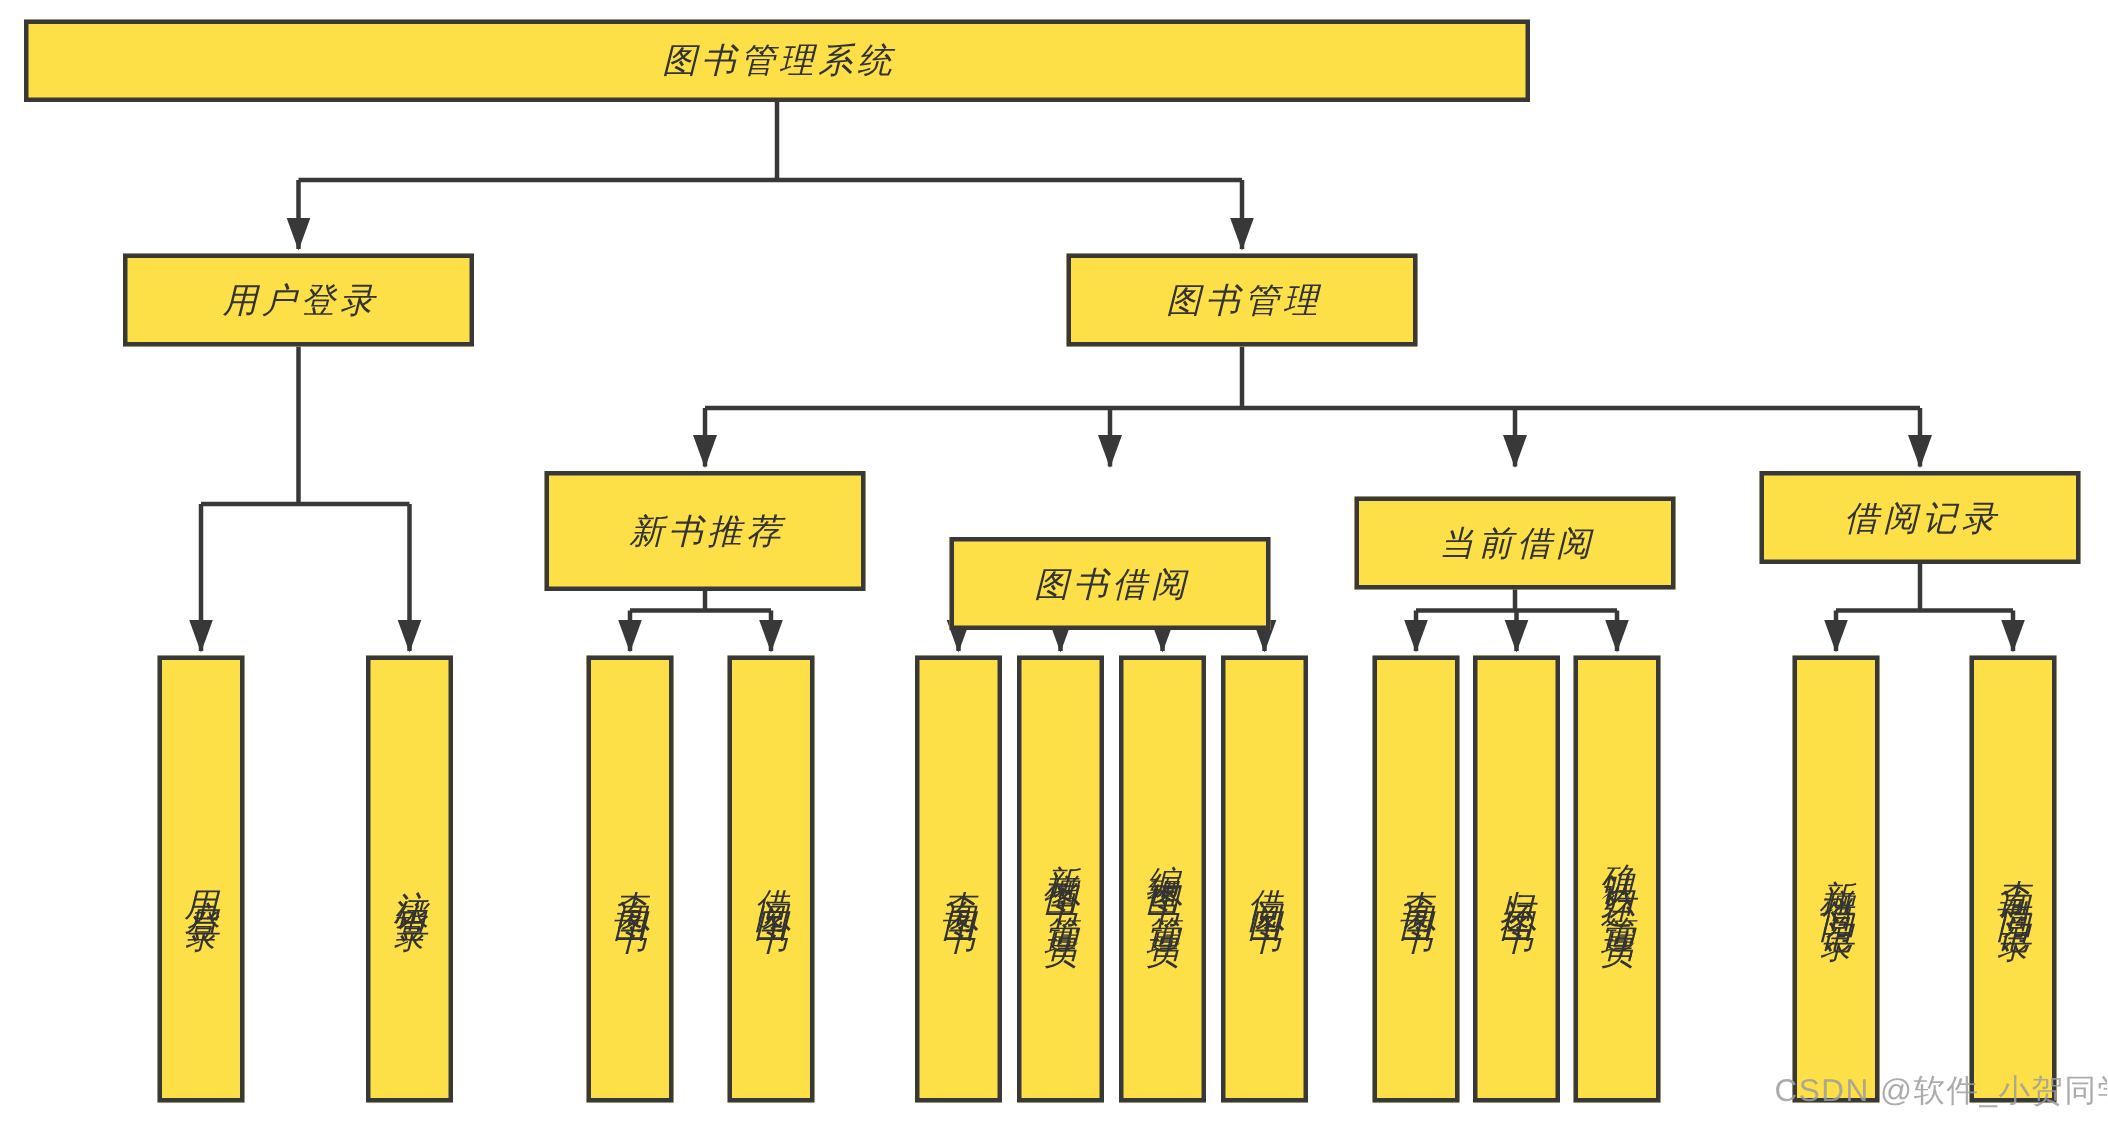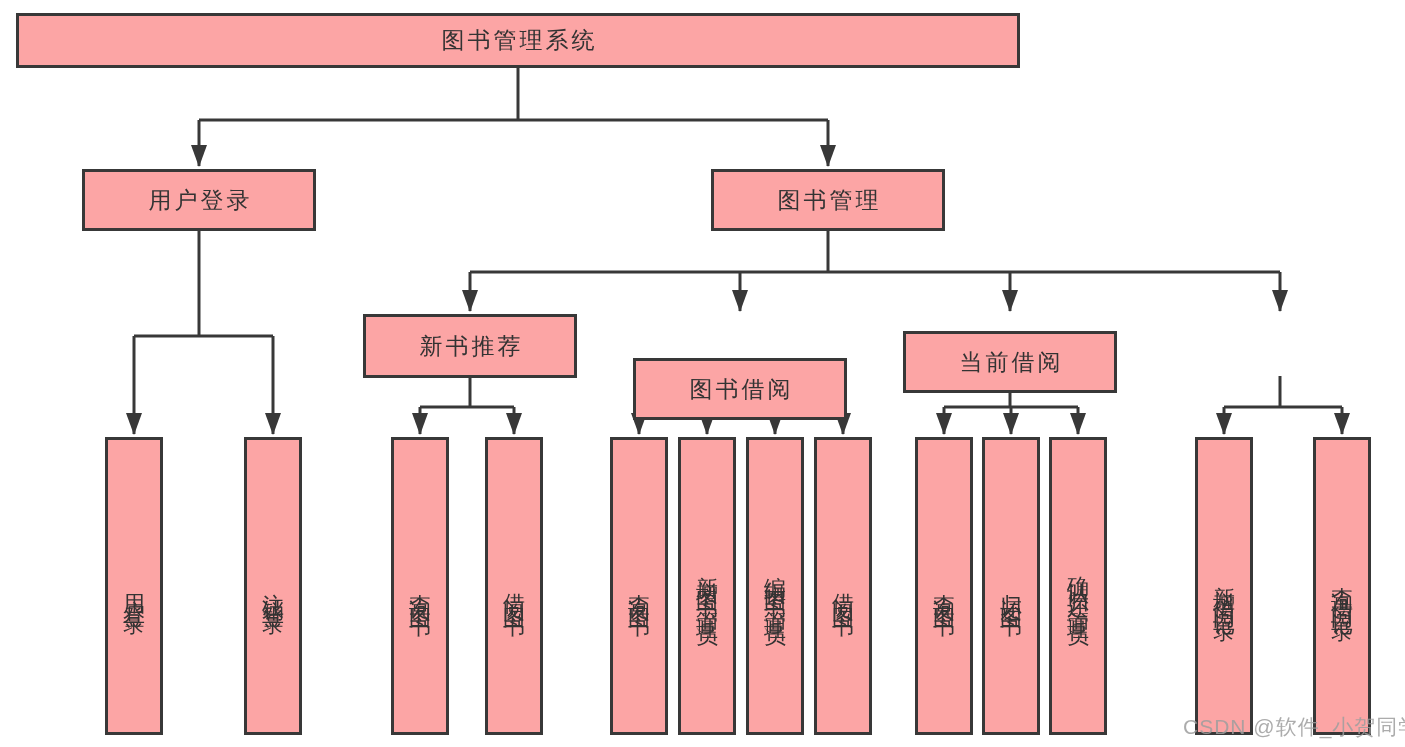--- a/index.html
+++ b/index.html
@@ -18,28 +18,29 @@
   svg.connectors {
     position: absolute;
     left: 0;
     top: 0;
     width: 1405px;
     height: 747px;
     z-index: 1;
   }
   .node {
     position: absolute;
-    background: #fca5a5;
+    background: #fde047;
     border: 3px solid #383838;
     box-sizing: border-box;
     display: flex;
     align-items: center;
     justify-content: center;
     color: #333333;
     z-index: 2;
+    font-style: italic;
   }
   .node.h {
     font-size: 23px;
     letter-spacing: 3px;
   }
   .node.h span {
     white-space: nowrap;
     transform: translateX(1.5px); 
   }
   .node.v {
@@ -125,28 +126,31 @@
     <span>图书管理系统</span>
   </div>
 
   <div class="node h" style="left:82px; top:169px; width:234px; height:62px;">
     <span>用户登录</span>
   </div>
   <div class="node h" style="left:711px; top:169px; width:234px; height:62px;">
     <span>图书管理</span>
   </div>
 
-  <div class="node h" style="left:363px; top:314px; width:214px; height:64px;">
+  <div class="node h" style="left:363px; top:314px; width:214px; height:80px;">
     <span>新书推荐</span>
   </div>
   <div class="node h" style="left:633px; top:314px; width:214px; height:62px;margin-top:44px;">
     <span>图书借阅</span>
   </div>
   <div class="node h" style="left:903px; top:331px; width:214px; height:62px;">
     <span>当前借阅</span>
+  </div>
+  <div class="node h" style="left:1173px; top:314px; width:214px; height:62px;">
+    <span>借阅记录</span>
   </div>
 
   <div class="node v" style="left:105px;">
     <span class="vtext">用户登录</span>
   </div>
   <div class="node v" style="left:244px;">
     <span class="vtext">注销登录</span>
   </div>
 
   <div class="node v" style="left:391px;">

